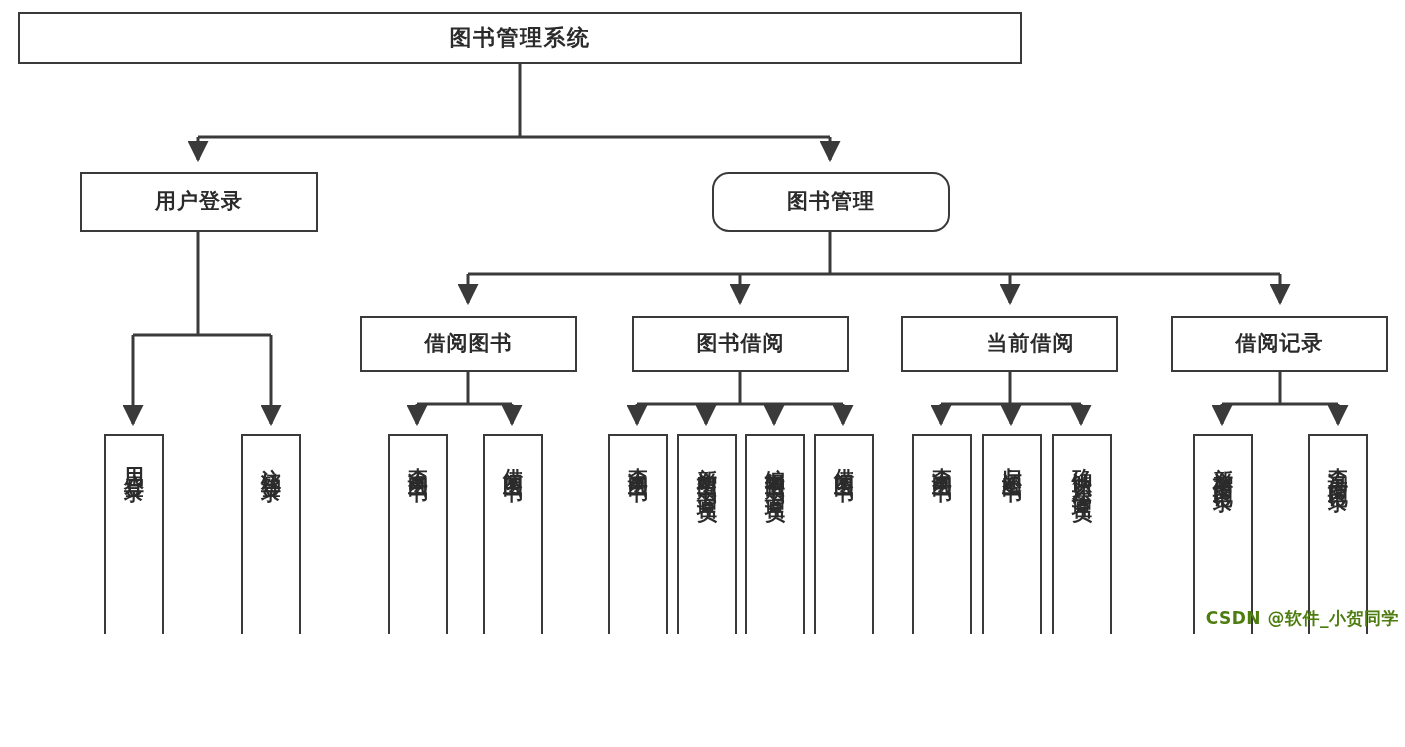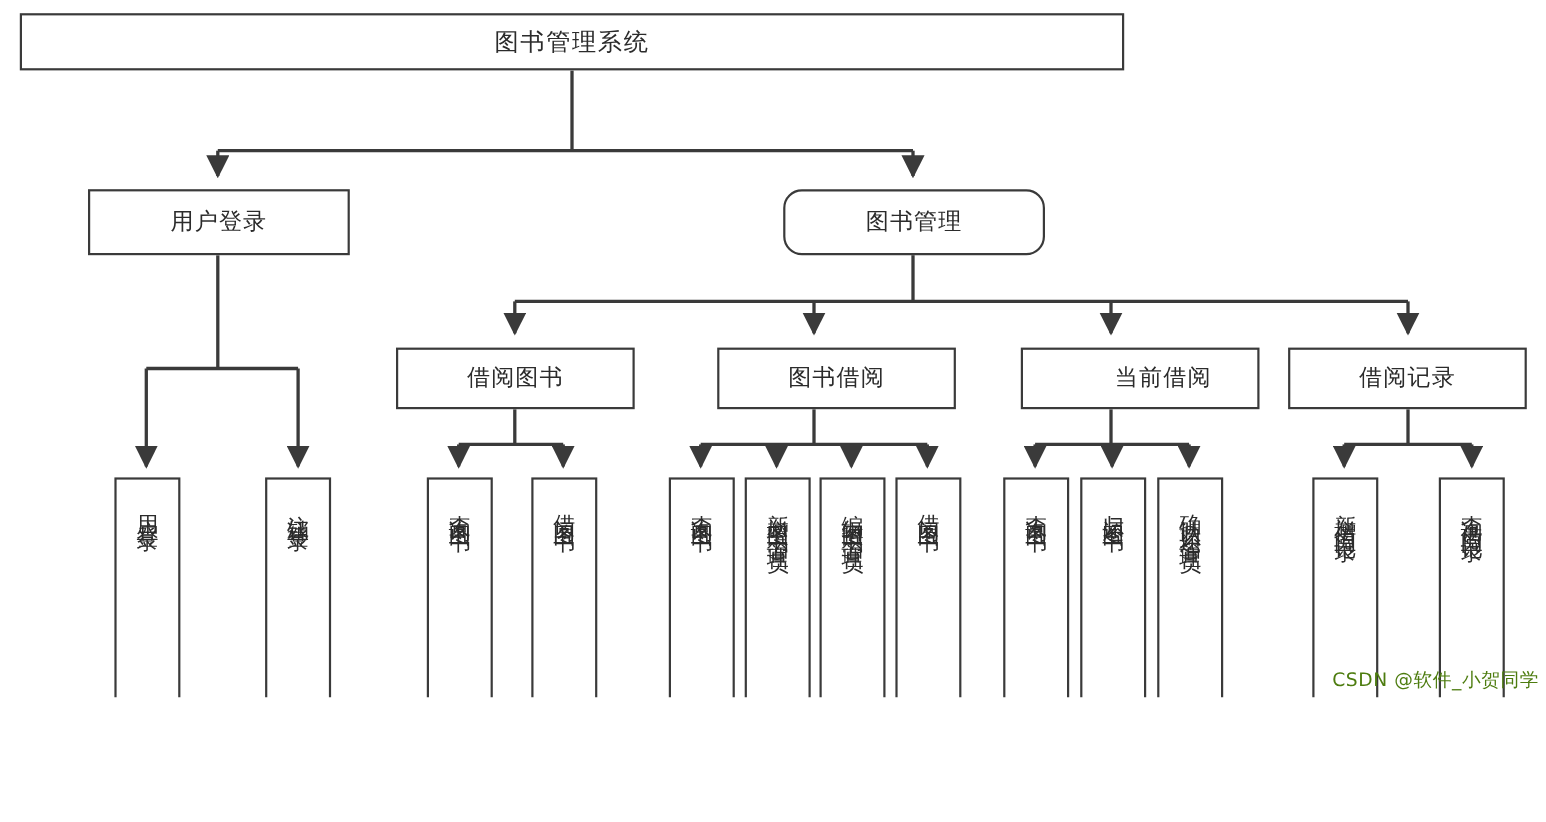--- a/index.html
+++ b/index.html
@@ -10,20 +10,21 @@
   }
   body {
     font-family: "DejaVu Sans", "Liberation Sans", sans-serif;
   }
   #canvas {
     position: relative;
     width: 1405px;
     height: 634px;
     background: #ffffff;
     overflow: hidden;
+    font-weight: bold;
   }
   
   .node {
     position: absolute;
     box-sizing: border-box;
     background: #ffffff;
     border: 2.5px solid #3a3a3a;
     display: flex;
     align-items: center;
     justify-content: center;
@@ -136,25 +137,25 @@
   </div>
 
   <div class="node horiz" style="left:712px; top:172px; width:238px; height:60px;border-radius:17px;">
     <span>图书管理</span>
   </div>
 
   <div class="node horiz" style="left:360px; top:316px; width:217px; height:56px;">
     <span>借阅图书</span>
   </div>
 
-  <div class="node horiz" style="left:632px; top:316px; width:217px; height:56px;margin-left:20px;">
+  <div class="node horiz" style="left:632px; top:316px; width:217px; height:56px;">
     <span>图书借阅</span>
   </div>
 
-  <div class="node horiz" style="left:928px; top:316px; width:217px; height:56px;padding-left:42px;">
+  <div class="node horiz" style="left:901px; top:316px; width:217px; height:56px;padding-left:42px;">
     <span>当前借阅</span>
   </div>
 
   <div class="node horiz" style="left:1171px; top:316px; width:217px; height:56px;">
     <span>借阅记录</span>
   </div>
 
   <div class="node leaf" style="left:104px; top:434px; width:60px; height:299px;">
     <span class="vtext">用户登录</span>
   </div>

